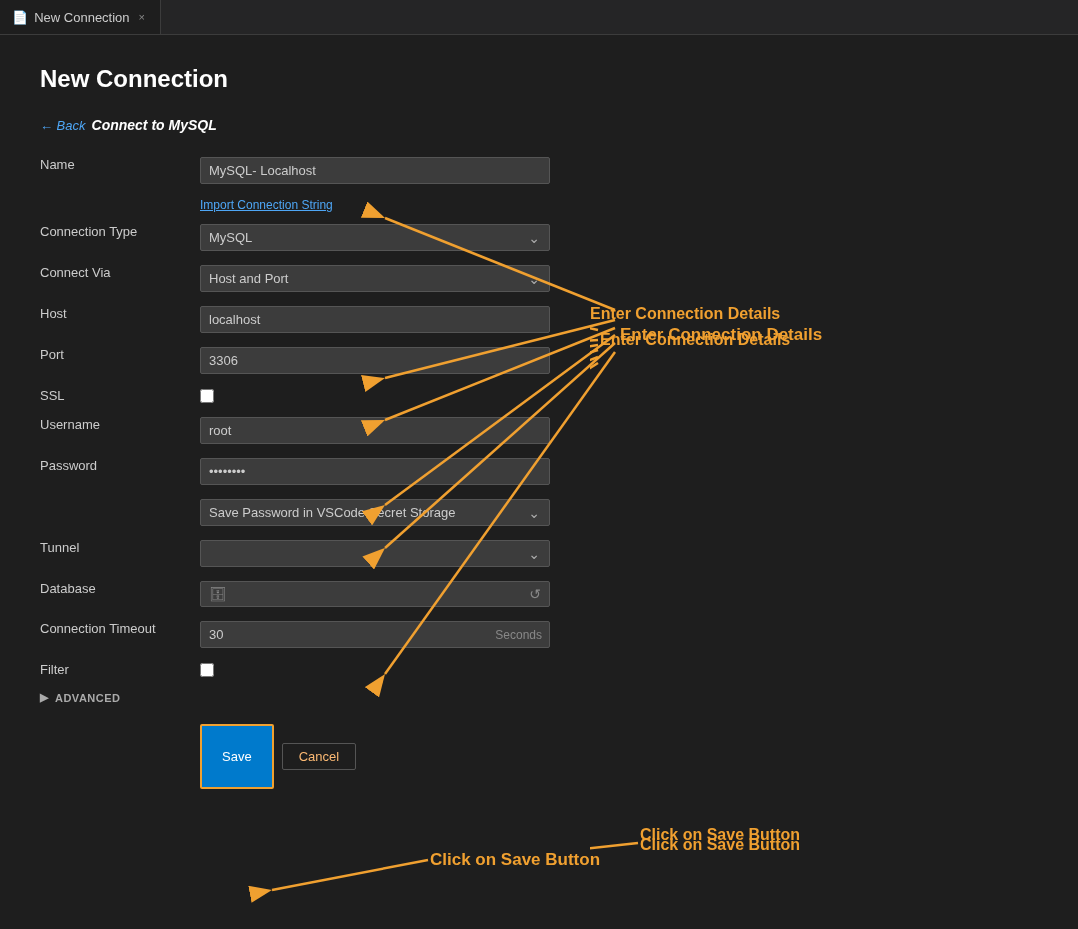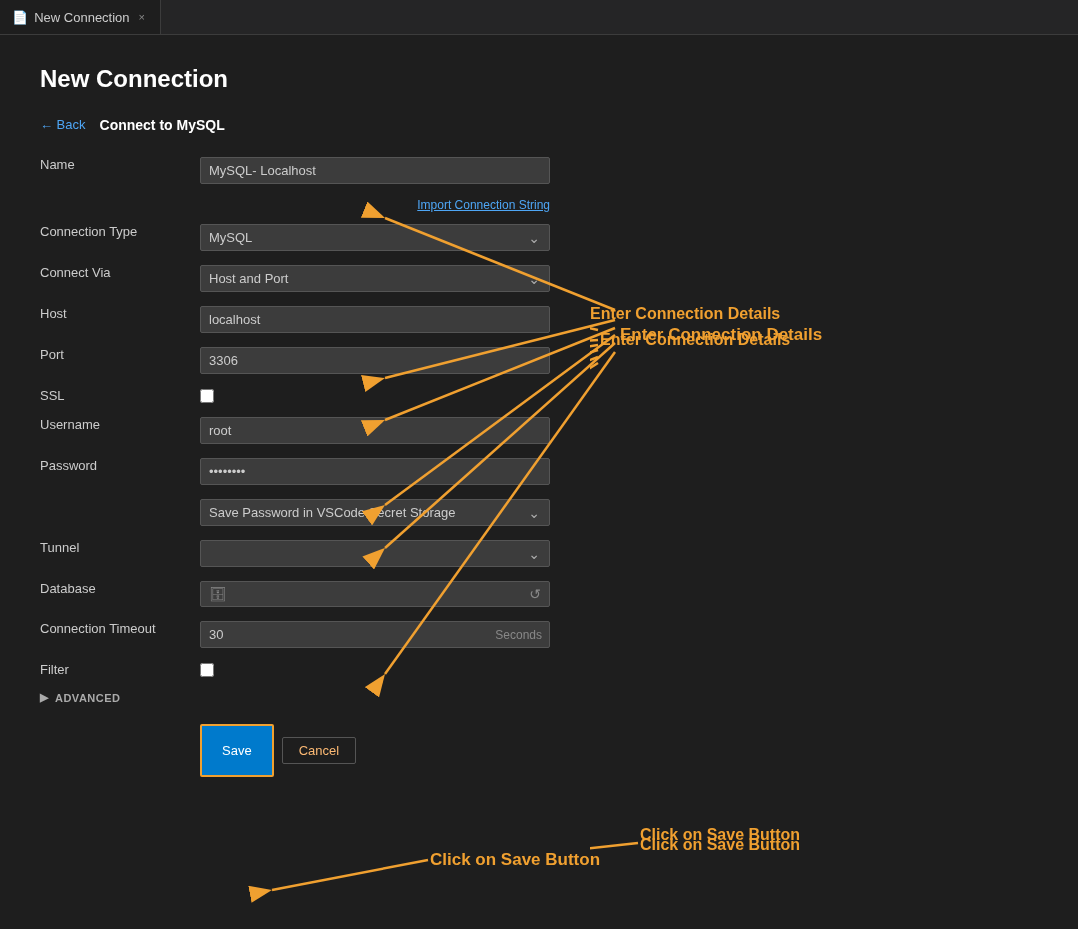--- a/index.html
+++ b/index.html
@@ -76,23 +76,24 @@
 
     .back-link {
       color: #4ea6f5;
       cursor: pointer;
       font-size: 13px;
       text-decoration: none;
     }
 
     .breadcrumb {
       display: flex;
-      align-items: flex-start;
-      gap: 14px;
+      align-items: flex-end;
+      gap: 6px;
       margin-bottom: 24px;
+      font-style: italic;
     }
     .breadcrumb-title {
       color: #ffffff;
       font-weight: 600;
       font-size: 14px;
     }
 
     
     .form-row {
       display: flex;
@@ -115,21 +116,20 @@
       border: 1px solid #555;
       color: #cccccc;
       padding: 5px 8px;
       font-size: 13px;
       outline: none;
       border-radius: 2px;
     }
 
     .import-link {
       display: block;
-      text-align: right;
       color: #4ea6f5;
       cursor: pointer;
       font-size: 12px;
       margin-bottom: 10px;
       text-decoration: underline;
     }
 
     select {
       width: 100%;
       background: #3c3c3c;
@@ -257,21 +257,21 @@
       display: flex;
       align-items: center;
       gap: 8px;
       margin-top: 10px;
       padding-left: 160px;
     }
     .btn-save {
       background: #007acc;
       color: #fff;
       border: 2px solid #f0a030;
-      padding: 17px 20px;
+      padding: 23px 20px;
       font-size: 13px;
       cursor: pointer;
       border-radius: 2px;
       font-weight: 500;
     }
     .btn-cancel {
       background: transparent;
       color: #fdba74;
       border: 1px solid #555;
       padding: 5px 16px;

